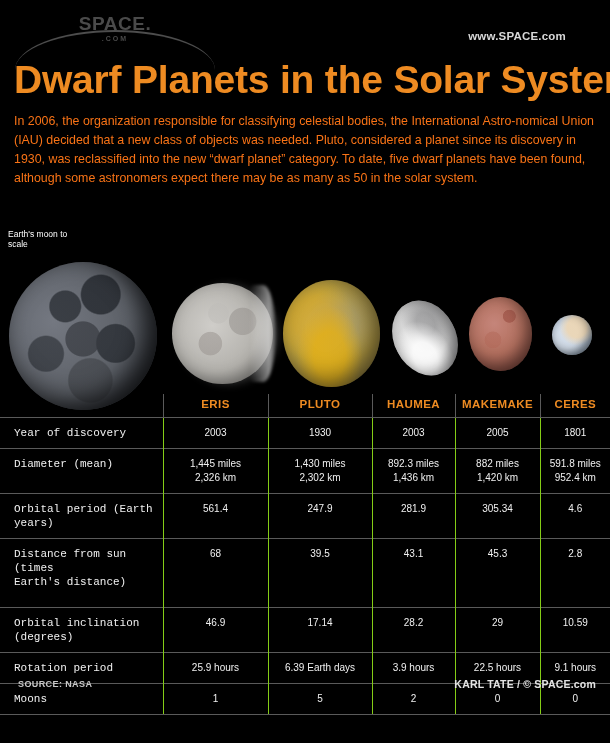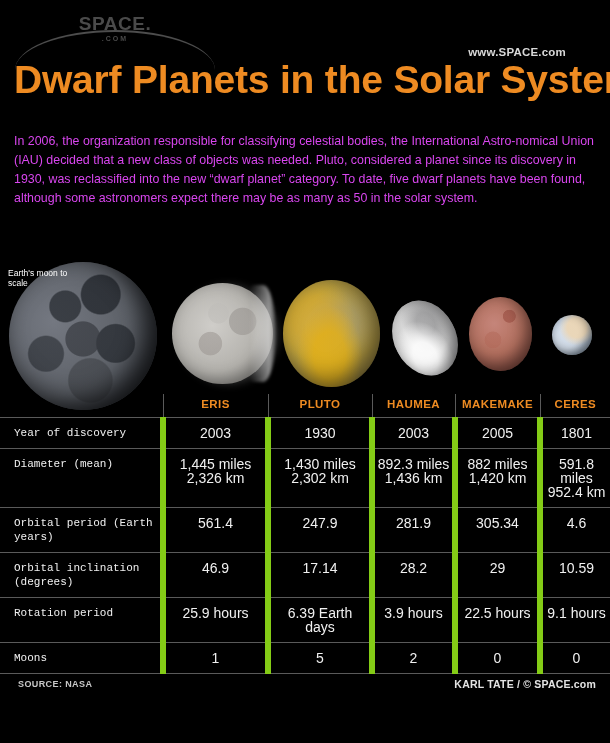--- a/index.html
+++ b/index.html
@@ -30,49 +30,47 @@
   #logo-arc {
     position:absolute; left:-40px; top:16px; width:200px; height:40px;
     border-top:2px solid #4d4d4d;
     border-radius:50% / 100% 100% 0 0;
     border-left:none; border-right:none; border-bottom:none;
   }
   #site-url {
     position:absolute; right:14px; top:30px;
     font-size:11.5px; font-weight:bold; color:#d8d8d8;
     letter-spacing:0.2px;
-    margin-top:16px;
   }
 
   
   #title {
     position:absolute; left:14px; top:58px; width:590px;
     font-family:"Liberation Sans Narrow","Liberation Sans",sans-serif;
     font-weight:bold;
     font-size:39px;
     line-height:44px;
     color:#EE8B22;
     letter-spacing:-0.2px;
     transform:scaleX(1.0);
     transform-origin:left center;
     white-space:nowrap;
   }
 
   
   #intro {
-    position:absolute; left:14px; top:132px; width:584px;
-    font-size:12.4px; line-height:19px; color:#d946ef;
+    position:absolute; left:14px; top:112px; width:584px;
+    font-size:12.4px; line-height:19px; color:#f97316;
   }
 
   
   #scale-label {
     position:absolute; left:8px; top:229px; width:70px;
     font-size:8.5px; line-height:10px; color:#ffffff; font-weight:normal;
     z-index:5;
-    margin-top:39px;
   }
 
   
   #planets { position:absolute; left:0; top:255px; width:610px; height:145px; }
   .body-img { position:absolute; border-radius:50%; }
 
   
   #moon {
     left:9px; top:7px; width:148px; height:148px;
     background:
@@ -161,27 +159,27 @@
     letter-spacing:0.4px;
     padding:4px 2px 7px 2px;
     text-align:center;
     vertical-align:bottom;
     border-left:1px solid #5a5a5a;
     margin-top:36px;
   }
   thead th.rowlabel { border-left:none; }
 
   tbody td {
-    font-size:14px;
+    font-size:10px;
     color:#f0f0f0;
     text-align:center;
     vertical-align:top;
     padding:8px 2px 8px 2px;
     border-top:1px solid #5a5a5a;
-    border-left:6px solid #84cc16;
+    border-left:1px solid #84cc16;
     line-height:14px;
   }
   tbody td.rowlabel {
     text-align:left;
     padding-left:14px;
     border-left:none;
     font-size:11px;
     color:#f0f0f0;
     font-family:Liberation Mono, monospace;
   }
@@ -302,20 +300,41 @@
           <td>
             <span class="cell-line">281.9</span>
           </td>
           <td>
             <span class="cell-line">305.34</span>
           </td>
           <td>
             <span class="cell-line">4.6</span>
           </td>
         </tr>
+        <tr class="tall">
+          <td class="rowlabel">
+            <span class="cell-line">Distance from sun (times</span>
+            <span class="cell-line">Earth's distance)</span>
+          </td>
+          <td>
+            <span class="cell-line">68</span>
+          </td>
+          <td>
+            <span class="cell-line">39.5</span>
+          </td>
+          <td>
+            <span class="cell-line">43.1</span>
+          </td>
+          <td>
+            <span class="cell-line">45.3</span>
+          </td>
+          <td>
+            <span class="cell-line">2.8</span>
+          </td>
+        </tr>
         <tr>
           <td class="rowlabel">Orbital inclination (degrees)</td>
           <td>
             <span class="cell-line">46.9</span>
           </td>
           <td>
             <span class="cell-line">17.14</span>
           </td>
           <td>
             <span class="cell-line">28.2</span>

